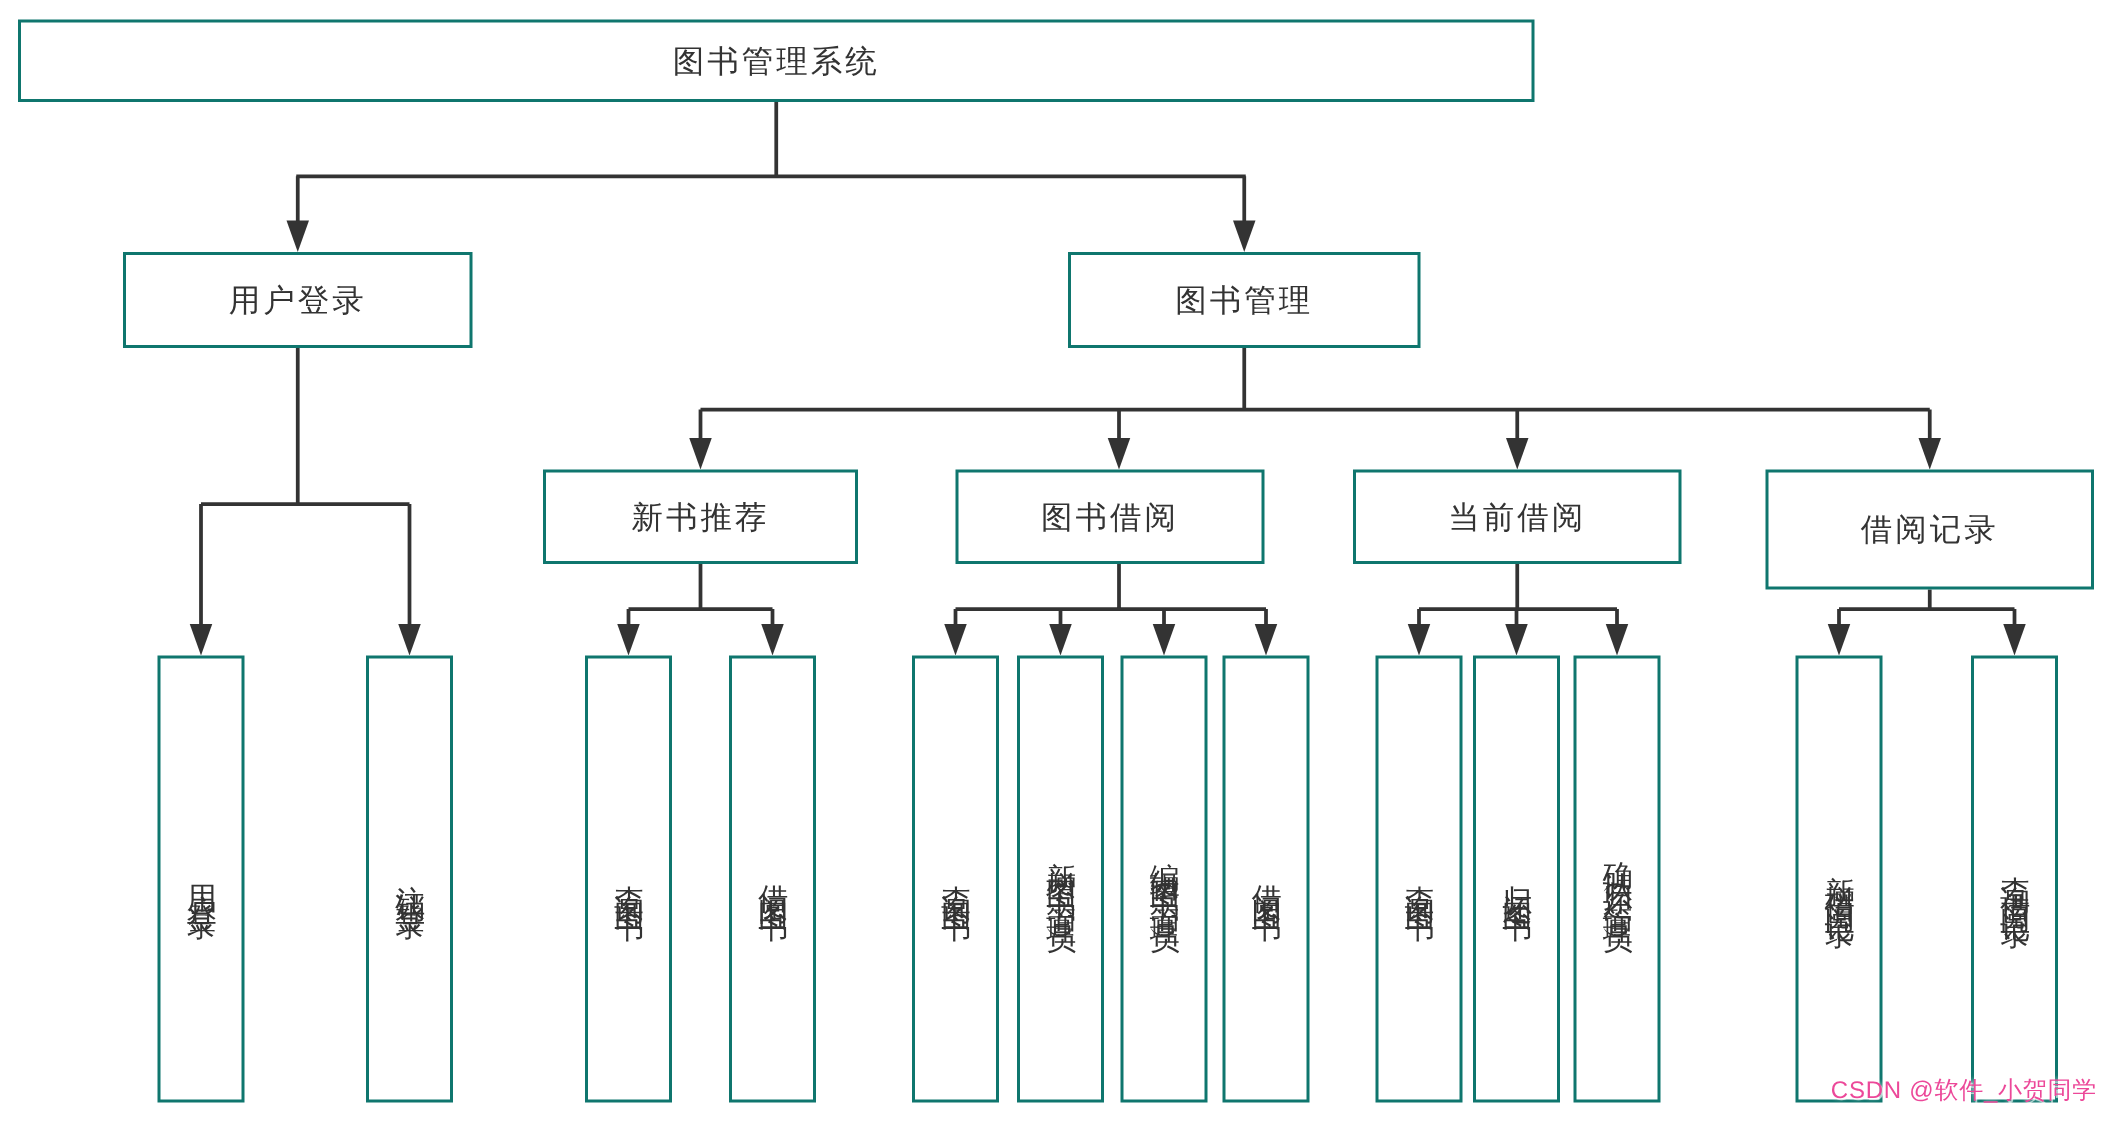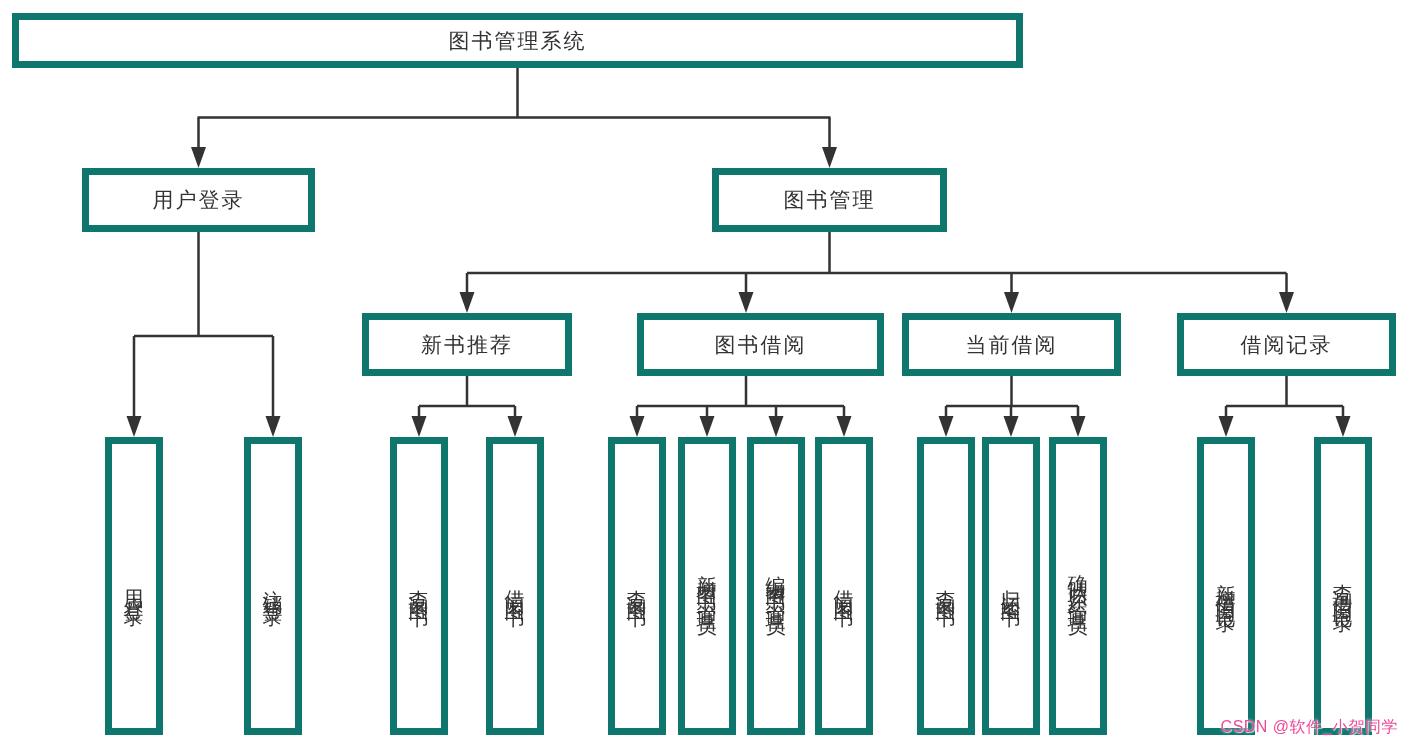--- a/index.html
+++ b/index.html
@@ -1,21 +1,21 @@
 <!DOCTYPE html>
 <html><head>
 <meta charset="utf-8">
 <style>
   html,body{margin:0;padding:0;background:#fff;}
   #canvas{
     position:relative;width:1405px;height:747px;background:#ffffff;overflow:hidden;
     font-family:"Liberation Sans", sans-serif;
   }
   .box{
-    position:absolute;border:7px solid #0f766e;background:#ffffff;
+    position:absolute;border:2px solid #0f766e;background:#ffffff;
     display:flex;align-items:center;justify-content:center;
     box-sizing:border-box;color:#333333;
   }
   .hlabel{font-size:21px;letter-spacing:2px;white-space:nowrap;}
   .leaf{width:58px;top:437px;height:298px;}
   .leaf .vtext{
     writing-mode:vertical-rl;text-orientation:mixed;
     font-size:20px;line-height:1.1;letter-spacing:6px;color:#333333;
   }
   #connectors{position:absolute;left:0;top:0;pointer-events:none;}
@@ -73,27 +73,27 @@
   <div class="box" style="left:82px;top:168px;width:233px;height:64px;">
     <span class="hlabel">用户登录</span>
   </div>
   <div class="box" style="left:712px;top:168px;width:235px;height:64px;">
     <span class="hlabel">图书管理</span>
   </div>
 
   <div class="box" style="left:362px;top:313px;width:210px;height:63px;">
     <span class="hlabel">新书推荐</span>
   </div>
-  <div class="box" style="left:637px;top:313px;width:247px;height:63px;text-align:right;">
+  <div class="box" style="left:637px;top:313px;width:206px;height:63px;text-align:right;">
     <span class="hlabel">图书借阅</span>
   </div>
   <div class="box" style="left:902px;top:313px;width:219px;height:63px;justify-content:center;">
     <span class="hlabel">当前借阅</span>
   </div>
-  <div class="box" style="left:1177px;top:313px;width:219px;height:63px;">
+  <div class="box" style="left:1177px;top:313px;width:219px;height:80px;">
     <span class="hlabel">借阅记录</span>
   </div>
 
   <div class="box leaf" style="left:105px;">
     <span class="vtext">用户登录</span>
   </div>
   <div class="box leaf" style="left:244px;">
     <span class="vtext">注销登录</span>
   </div>
 

